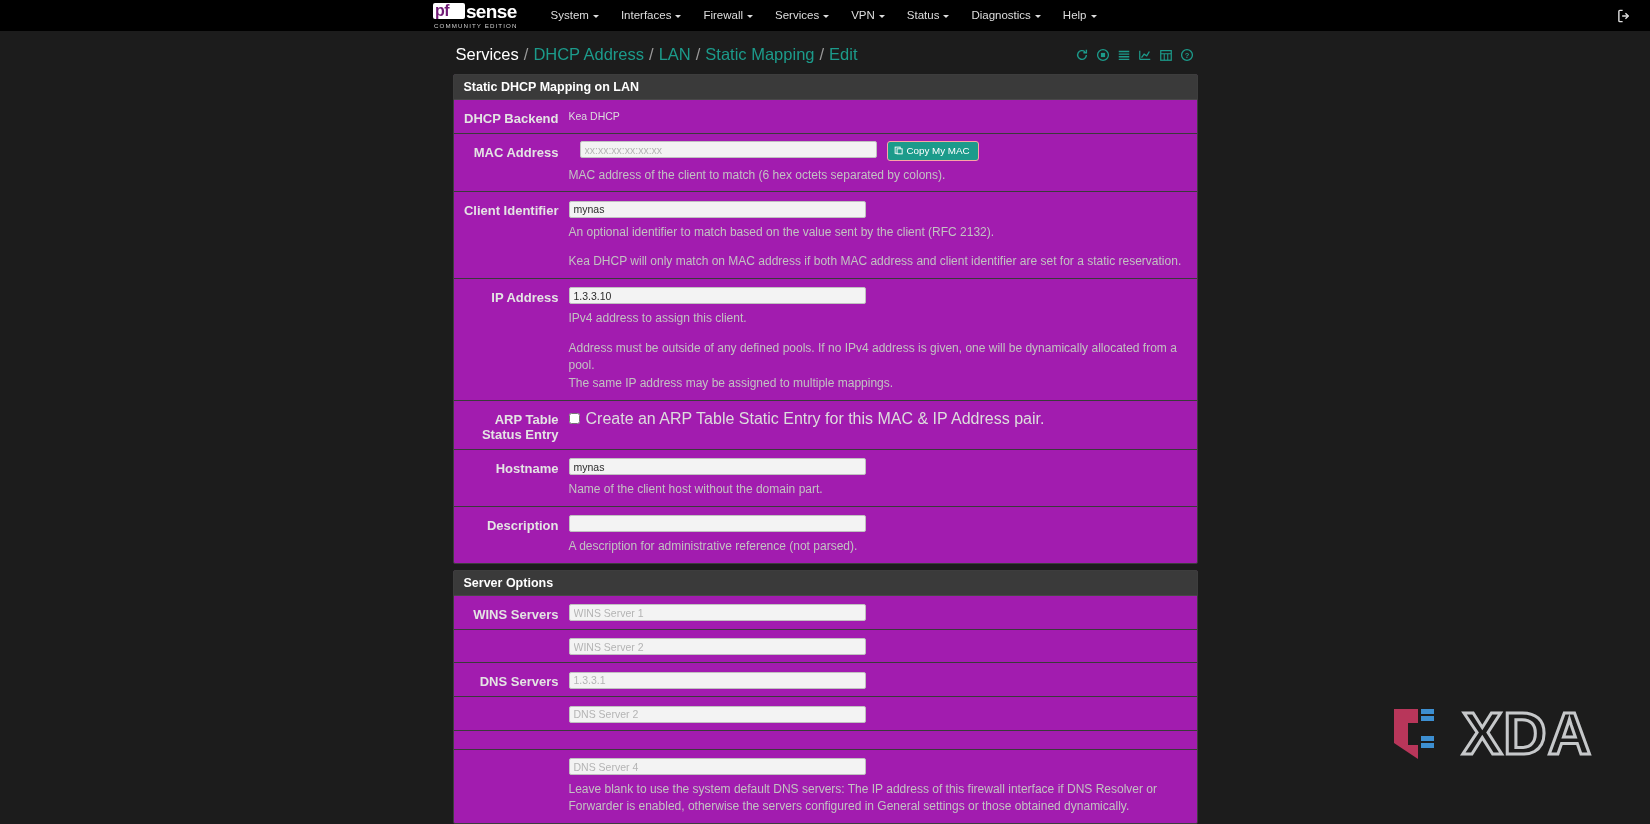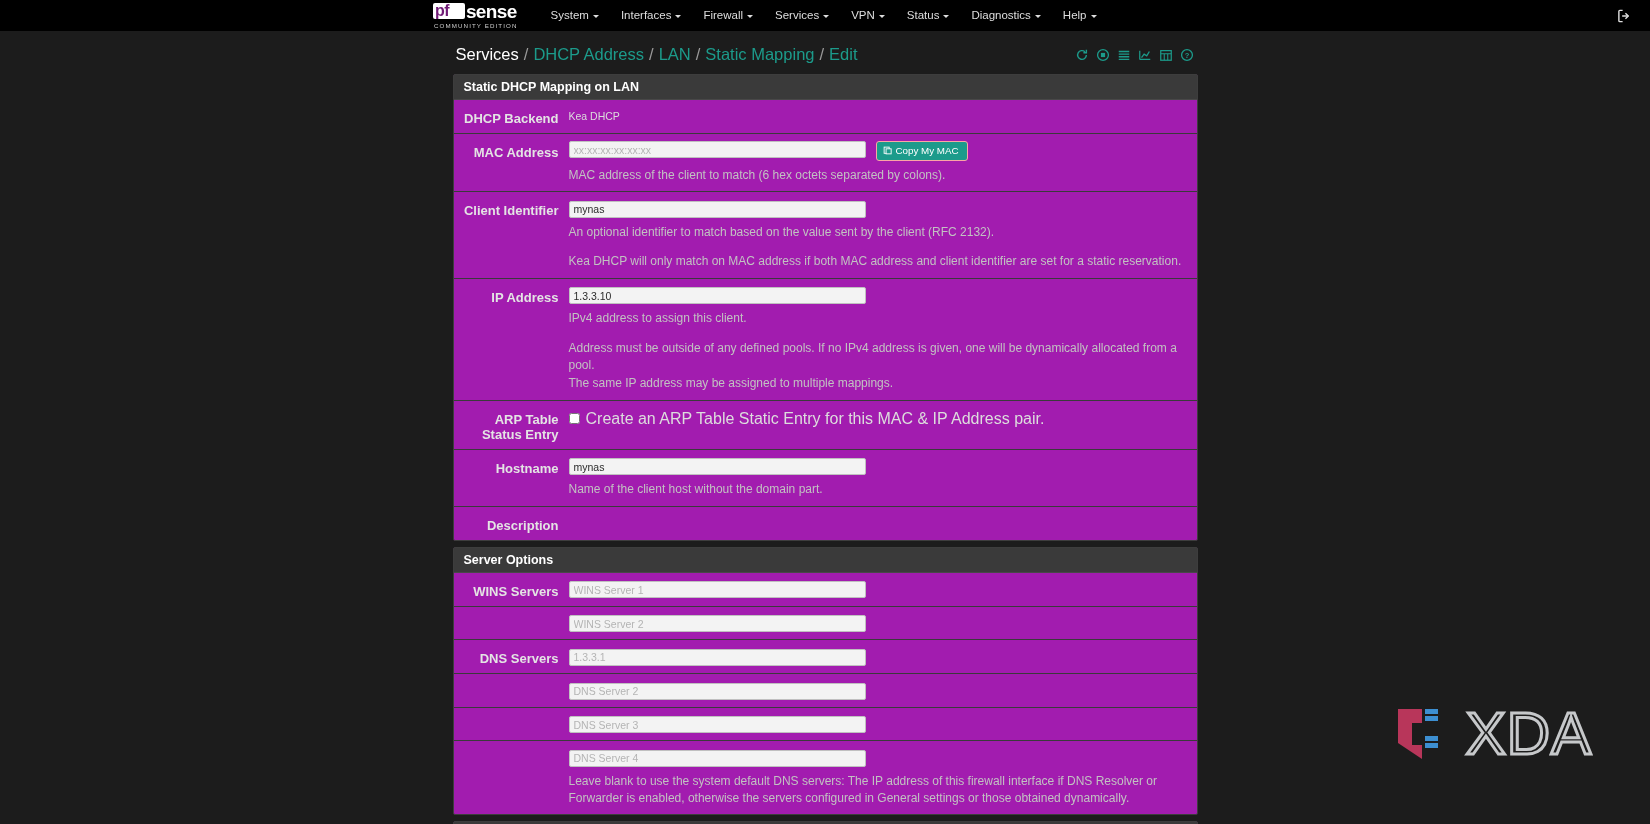--- a/index.html
+++ b/index.html
@@ -165,20 +165,21 @@
     padding-right: 10px;
   }
   .form-field {
     flex: 1;
     padding-right: 10px;
   }
   .field-inline {
     display: flex;
     align-items: flex-start;
     gap: 10px;
+    margin-left: 11px;
   }
   .static-val {
     font-size: 10.5px;
     color: #dcdcdc;
     padding-top: 3px;
   }
   input.tf {
     width: 297px;
     height: 17px;
     background: #f3f3f3;
@@ -235,21 +236,21 @@
     right: 58px;
     bottom: 60px;
     display: flex;
     align-items: center;
     gap: 10px;
     pointer-events: none;
     user-select: none;
   }
   .wm-text {
     font-size: 60px;
-    font-weight: normal;
+    font-weight: bold;
     letter-spacing: 1px;
     color: transparent;
     -webkit-text-stroke: 3px #c6c8ca;
     font-family: "Liberation Sans", sans-serif;
     line-height: 1;
   }
 </style>
 </head>
 <body>
 
@@ -398,20 +399,24 @@
         <div class="form-row">
           <div class="form-label">Hostname</div>
           <div class="form-field">
             <input class="tf" type="text" value="mynas" style="">
             <div class="help">Name of the client host without the domain part.</div>
           </div>
         </div>
 
         <div class="form-row">
           <div class="form-label">Description</div>
+          <div class="form-field">
+            <input class="tf" type="text" value="" style="">
+            <div class="help">A description for administrative reference (not parsed).</div>
+          </div>
         </div>
 
       </div>
     </div>
 
     <div class="panel-gap"></div>
 
     <div class="panel">
       <div class="panel-heading">Server Options</div>
       <div class="panel-body">
@@ -439,23 +444,20 @@
 
         <div class="form-row">
           <div class="form-label"></div>
           <div class="form-field">
             <input class="tf" type="text" placeholder="DNS Server 2" style="">
           </div>
         </div>
 
         <div class="form-row">
           <div class="form-label"></div>
-          <div class="form-field">
-            <input class="tf" type="text" placeholder="DNS Server 3" style="">
-          </div>
         </div>
 
         <div class="form-row">
           <div class="form-label"></div>
           <div class="form-field">
             <input class="tf" type="text" placeholder="DNS Server 4" style="">
             <div class="help" style="max-width:612px;">Leave blank to use the system default DNS servers: The IP address of this firewall interface if DNS Resolver or Forwarder is enabled, otherwise the servers configured in General settings or those obtained dynamically.</div>
           </div>
         </div>
 

